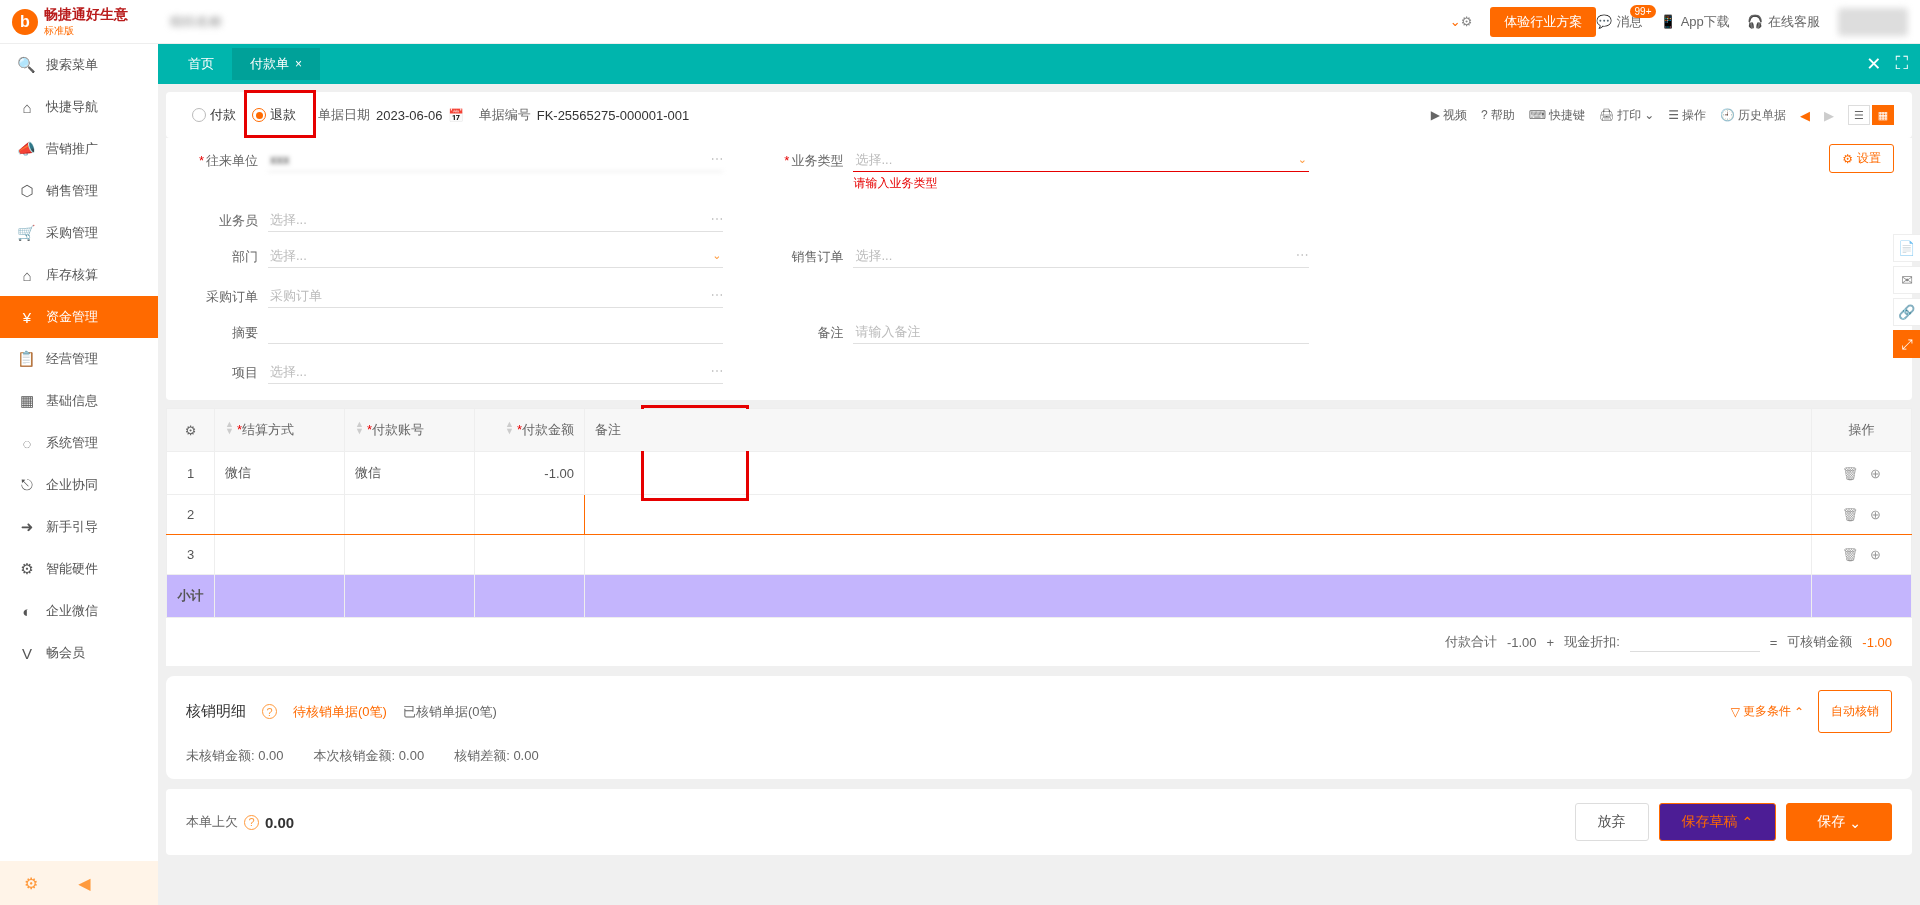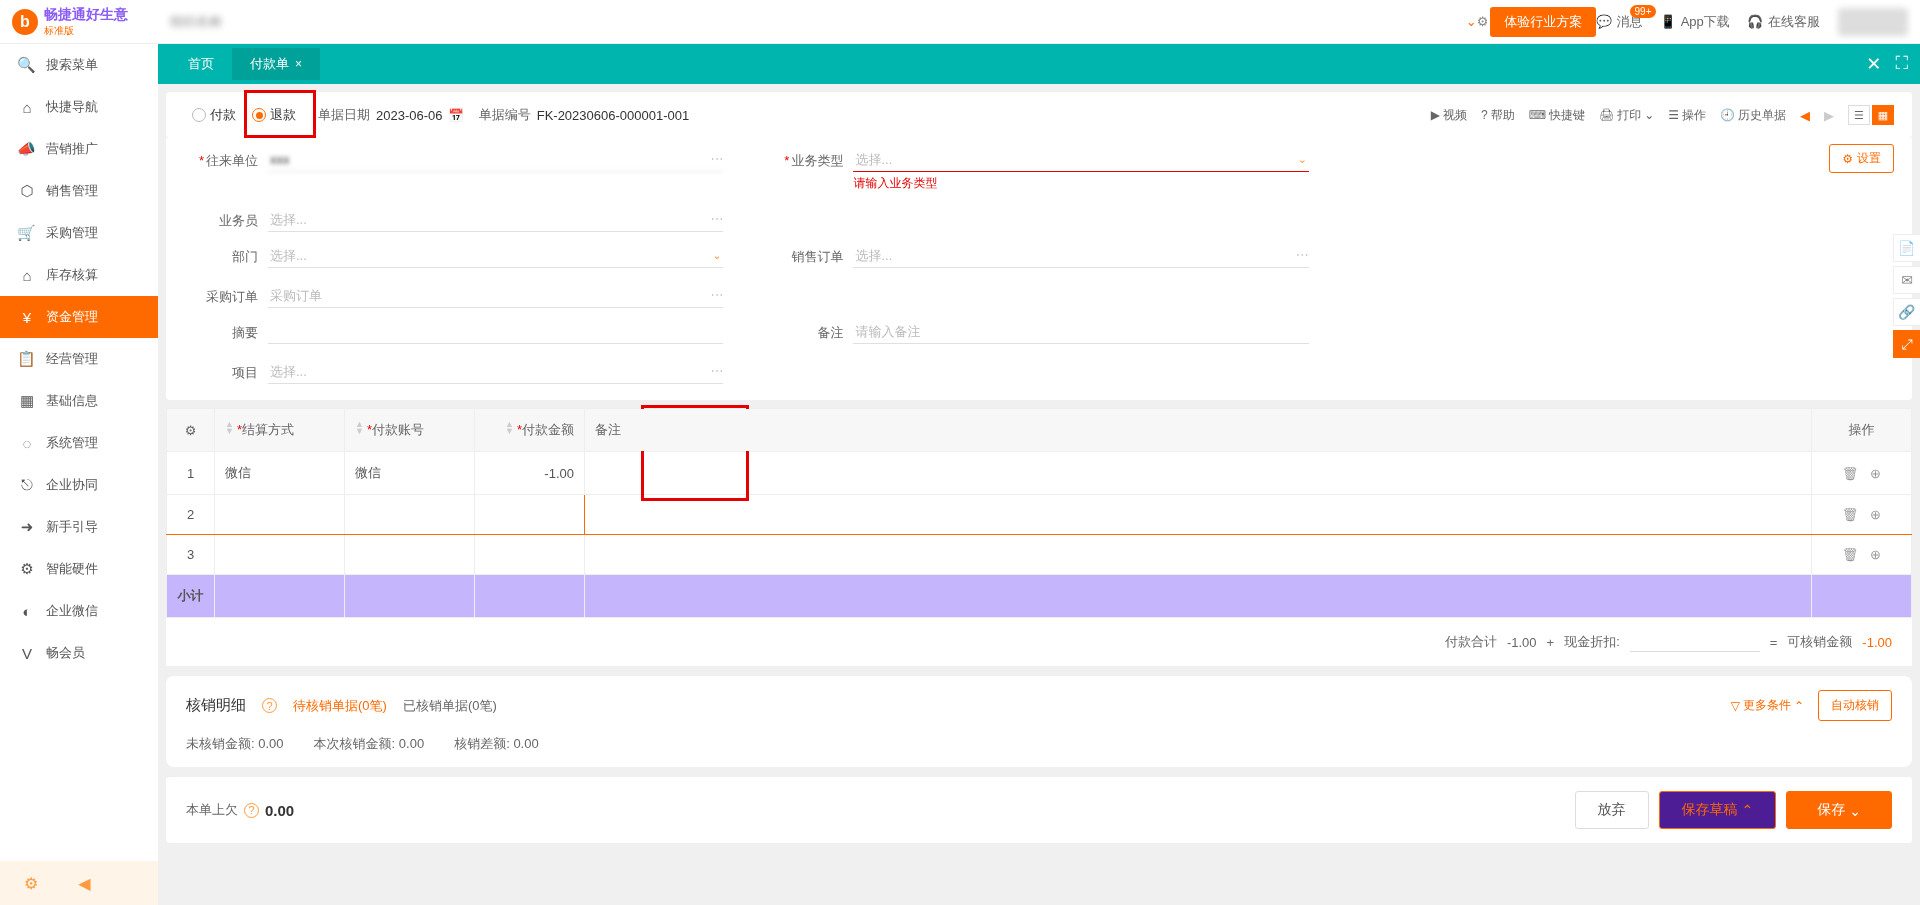--- a/index.html
+++ b/index.html
@@ -2,27 +2,27 @@
 <html><head>
 <meta charset="utf-8">
 <style>
 * { margin: 0; padding: 0; box-sizing: border-box; }
 body { font-family: "Microsoft YaHei", Arial, sans-serif; font-size: 13px; color: #333; background: #f5f5f5; overflow: hidden; }
 
 
 .top-header { height: 44px; background: #fff; display: flex; align-items: center; padding: 0 12px; border-bottom: 1px solid #eee; }
 .logo-area { display: flex; align-items: center; gap: 6px; width: 158px; }
 .logo-icon { width: 26px; height: 26px; background: #ff6a00; border-radius: 50%; display: flex; align-items: center; justify-content: center; color: #fff; font-weight: bold; font-size: 16px; }
-.logo-text { color: #8b5cf6; font-size: 14px; font-weight: bold; }
+.logo-text { color: #b91c1c; font-size: 14px; font-weight: bold; }
 .logo-sub { color: #ff6a00; font-size: 10px; }
 .org-area { flex: 1; display: flex; align-items: center; gap: 10px; filter: blur(3px); }
 .org-name { color: #888; }
 .chevron-down { color: #ff6a00; }
 .gear { color: #888; cursor: pointer; }
-.btn-primary { background: #ff6a00; color: #fff; padding: 6px 14px; border-radius: 3px; border: none; cursor: pointer; font-size: 13px; margin-left: 2px; }
+.btn-primary { background: #ff6a00; color: #fff; padding: 6px 14px; border-radius: 3px; border: none; cursor: pointer; font-size: 13px; margin-left: 18px; }
 .header-right { display: flex; align-items: center; gap: 18px; color: #666; }
 .header-link { display: flex; align-items: center; gap: 4px; cursor: pointer; position: relative; }
 .badge { position: absolute; top: -8px; right: -14px; background: #ff6a00; color: #fff; font-size: 10px; padding: 1px 5px; border-radius: 8px; }
 .avatar-blur { width: 70px; height: 28px; filter: blur(3px); background: #ddd; border-radius: 4px; }
 
 
 .layout { display: flex; height: calc(100vh - 44px); }
 
 
 .sidebar { width: 158px; background: #fff; display: flex; flex-direction: column; }
@@ -101,21 +101,21 @@
 
 
 .verify-section { background: #fff; margin: 10px 8px 0 8px; padding: 14px 20px; border-radius: 8px; }
 .verify-header { display: flex; align-items: center; gap: 16px; margin-bottom: 14px; }
 .verify-title { font-size: 15px; color: #333; }
 .q-icon { color: #ff9a3d; border: 1px solid #ff9a3d; border-radius: 50%; width: 15px; height: 15px; display: inline-flex; align-items: center; justify-content: center; font-size: 11px; }
 .verify-tab { color: #666; cursor: pointer; }
 .verify-tab.active { color: #ff6a00; }
 .verify-amounts { display: flex; gap: 30px; color: #666; margin-top: 4px; }
 .verify-right { margin-left: auto; display: flex; align-items: center; gap: 14px; }
-.btn-outline-orange { border: 1px solid #ff6a00; color: #ff6a00; background: #fff; padding: 6px 12px; border-radius: 3px; cursor: pointer; font-size: 12px; }
+.btn-outline-orange { border: 1px solid #ff6a00; color: #ff6a00; background: #fff; padding: 12px 12px; border-radius: 3px; cursor: pointer; font-size: 12px; }
 .more-cond { color: #ff6a00; cursor: pointer; display: flex; align-items: center; gap: 3px; font-size: 12px; }
 
 
 .bottom-bar { background: #fff; margin: 10px 8px 8px 8px; padding: 14px 20px; display: flex; align-items: center; border-radius: 4px; }
 .owed { color: #666; display: flex; align-items: center; gap: 6px; }
 .owed .val { font-weight: bold; font-size: 15px; color: #333; }
 .bottom-actions { margin-left: auto; display: flex; gap: 10px; }
 .btn-plain { border: 1px solid #ddd; background: #fff; color: #555; padding: 9px 22px; border-radius: 3px; cursor: pointer; font-size: 14px; }
 .btn-outline-main { border: 1px solid #ff6a00; background: #4c1d95; color: #ff6a00; padding: 9px 22px; border-radius: 3px; cursor: pointer; font-size: 14px; display: flex; align-items: center; gap: 4px; }
 .btn-main { background: #ff6a00; color: #fff; border: 1px solid #ff6a00; padding: 9px 30px; border-radius: 3px; cursor: pointer; font-size: 14px; display: flex; align-items: flex-end; gap: 4px; }
@@ -265,21 +265,21 @@
         </div>
         <div class="red-box red-box-1"></div>
       </div>
       <div class="field-inline">
         <span>单据日期</span>
         <span class="val">2023-06-06</span>
         <span class="cal-icon">📅</span>
       </div>
       <div class="field-inline">
         <span>单据编号</span>
-        <span class="val">FK-20230606-000001-001</span>
+        <span class="val">FK-25565275-000001-001</span>
       </div>
       <div class="toolbar-right">
         <span class="toolbar-link">
               <span>▶</span>
               <span>视频</span>
             </span>
         <span class="toolbar-link">
               <span>?</span>
               <span>帮助</span>
             </span>

